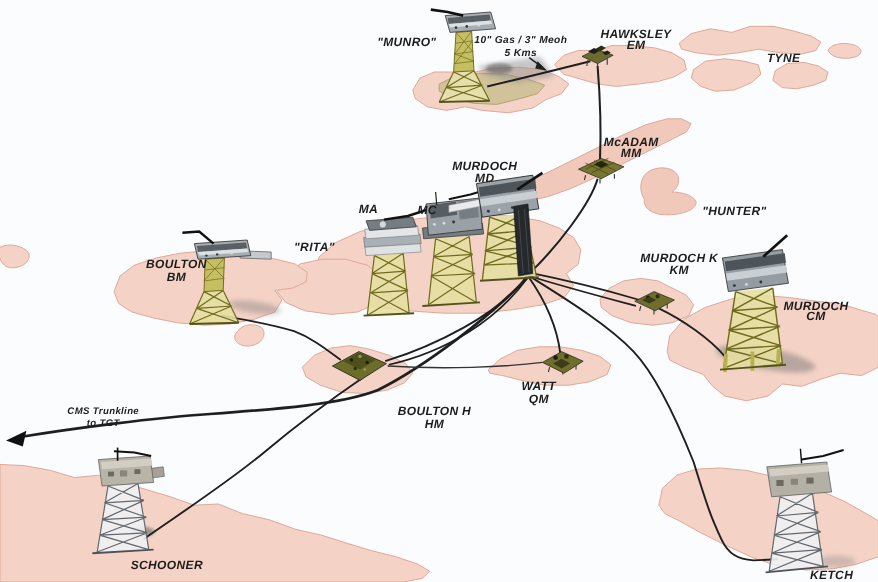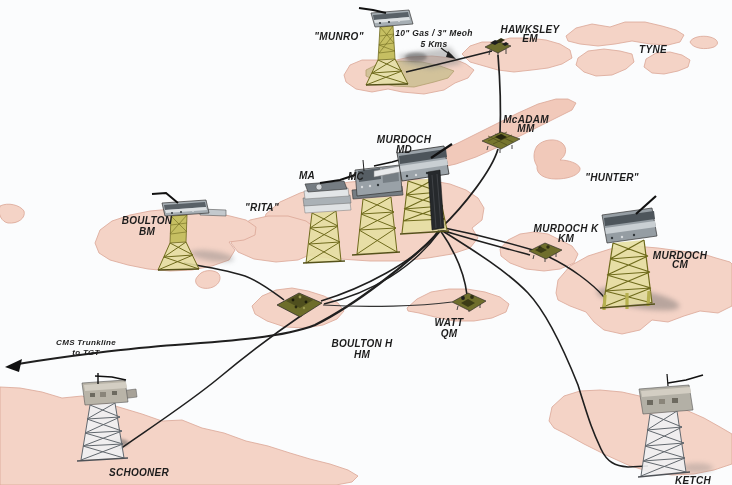--- a/index.html
+++ b/index.html
@@ -240,20 +240,20 @@
   <div class="lbl f85" style="left:434px;top:38px;line-height:10.5px;"><span>10" Gas / 3" Meoh</span><span class="l2">5 Kms</span></div>
   <div class="lbl f9" style="left:530px;top:33.5px;line-height:9px;"><span>HAWKSLEY</span><span class="l2">EM</span></div>
   <div class="lbl f9" style="left:653px;top:49px;"><span>TYNE</span></div>
   <div class="lbl f9" style="left:526px;top:123.5px;line-height:9px;"><span>McADAM</span><span class="l2">MM</span></div>
   <div class="lbl f9" style="left:612px;top:177px;"><span>"HUNTER"</span></div>
   <div class="lbl f9" style="left:404px;top:145px;line-height:10px;"><span>MURDOCH</span><span class="l2">MD</span></div>
   <div class="lbl f9" style="left:356px;top:176px;"><span>MC</span></div>
   <div class="lbl f9" style="left:307px;top:175px;"><span>MA</span></div>
   <div class="lbl f9" style="left:262px;top:207px;"><span>"RITA"</span></div>
   <div class="lbl f9" style="left:147px;top:226px;line-height:11px;"><span>BOULTON</span><span class="l2">BM</span></div>
-  <div class="lbl f9" style="left:566px;top:234px;line-height:10px;text-align:center;"><span>MURDOCH K</span><span class="l2">KM</span></div>
+  <div class="lbl f9" style="left:566px;top:221px;line-height:10px;text-align:center;"><span>MURDOCH K</span><span class="l2">KM</span></div>
   <div class="lbl f9" style="left:680px;top:259.5px;line-height:9px;"><span>MURDOCH</span><span class="l2">CM</span></div>
   <div class="lbl f9" style="left:362px;top:307px;line-height:10.5px;margin-top:42px;"><span>BOULTON H</span><span class="l2">HM</span></div>
   <div class="lbl f9" style="left:449px;top:327.5px;line-height:11px;"><span>WATT</span><span class="l2">QM</span></div>
   <div class="lbl f8" style="left:38px;top:348px;line-height:10px;margin-left:48px;"><span>CMS Trunkline</span><span class="l2">to TGT</span></div>
   <div class="lbl f9" style="left:139px;top:472px;"><span>SCHOONER</span></div>
   <div class="lbl f9" style="left:693px;top:480px;"><span>KETCH</span></div>
 </div>
 
 </body></html>

